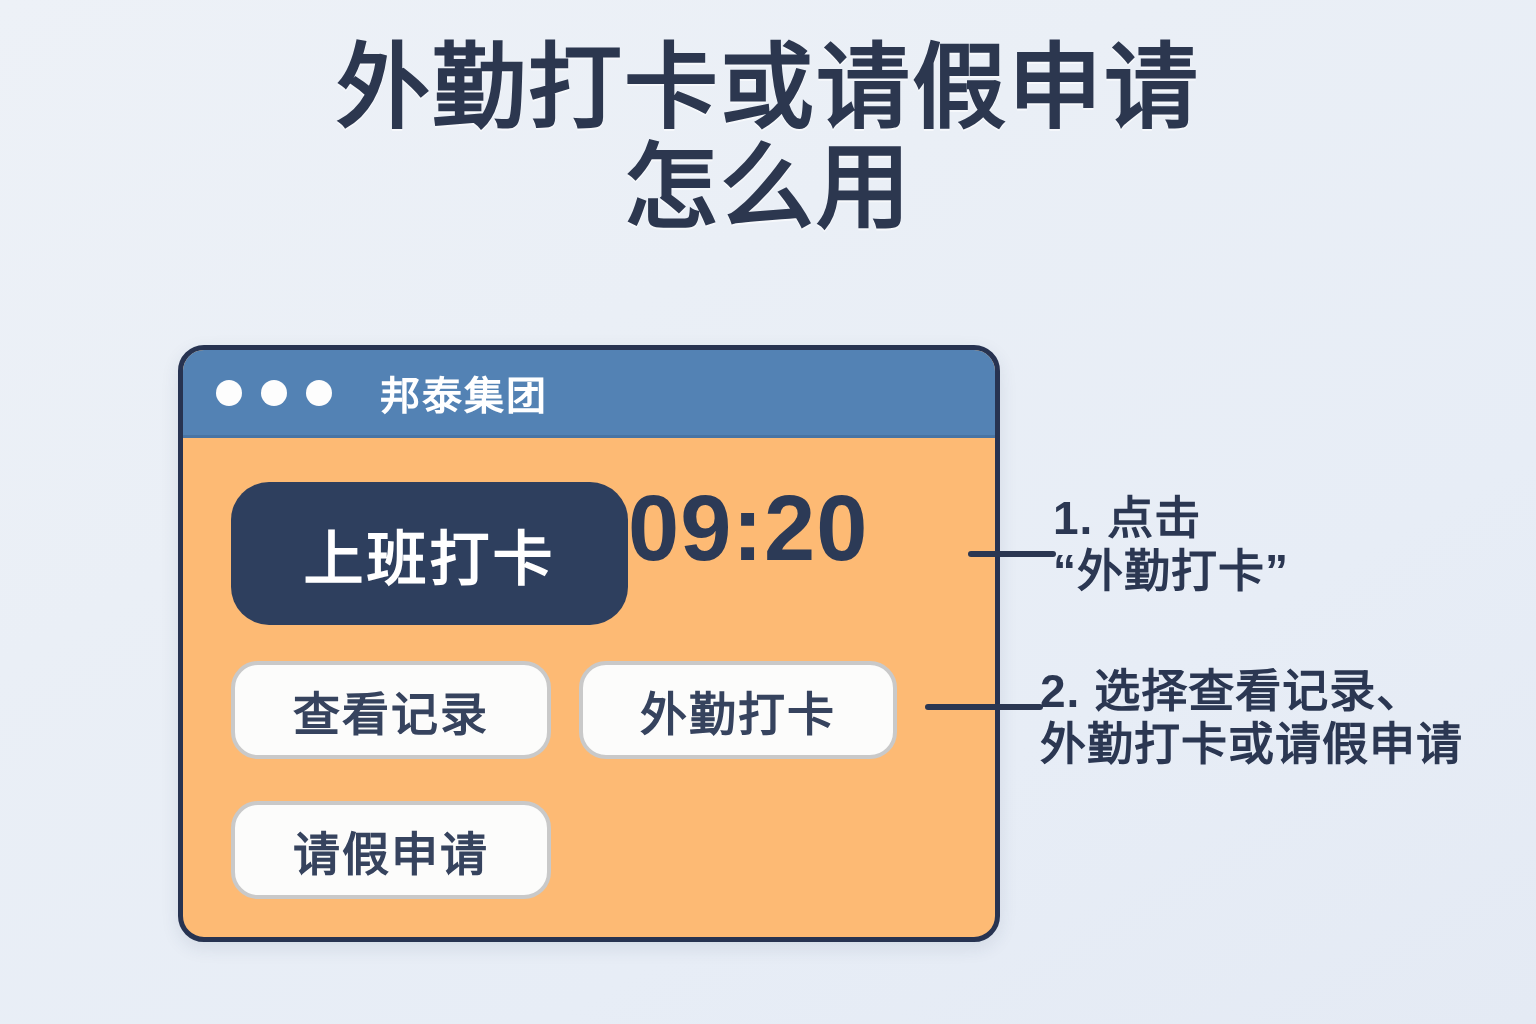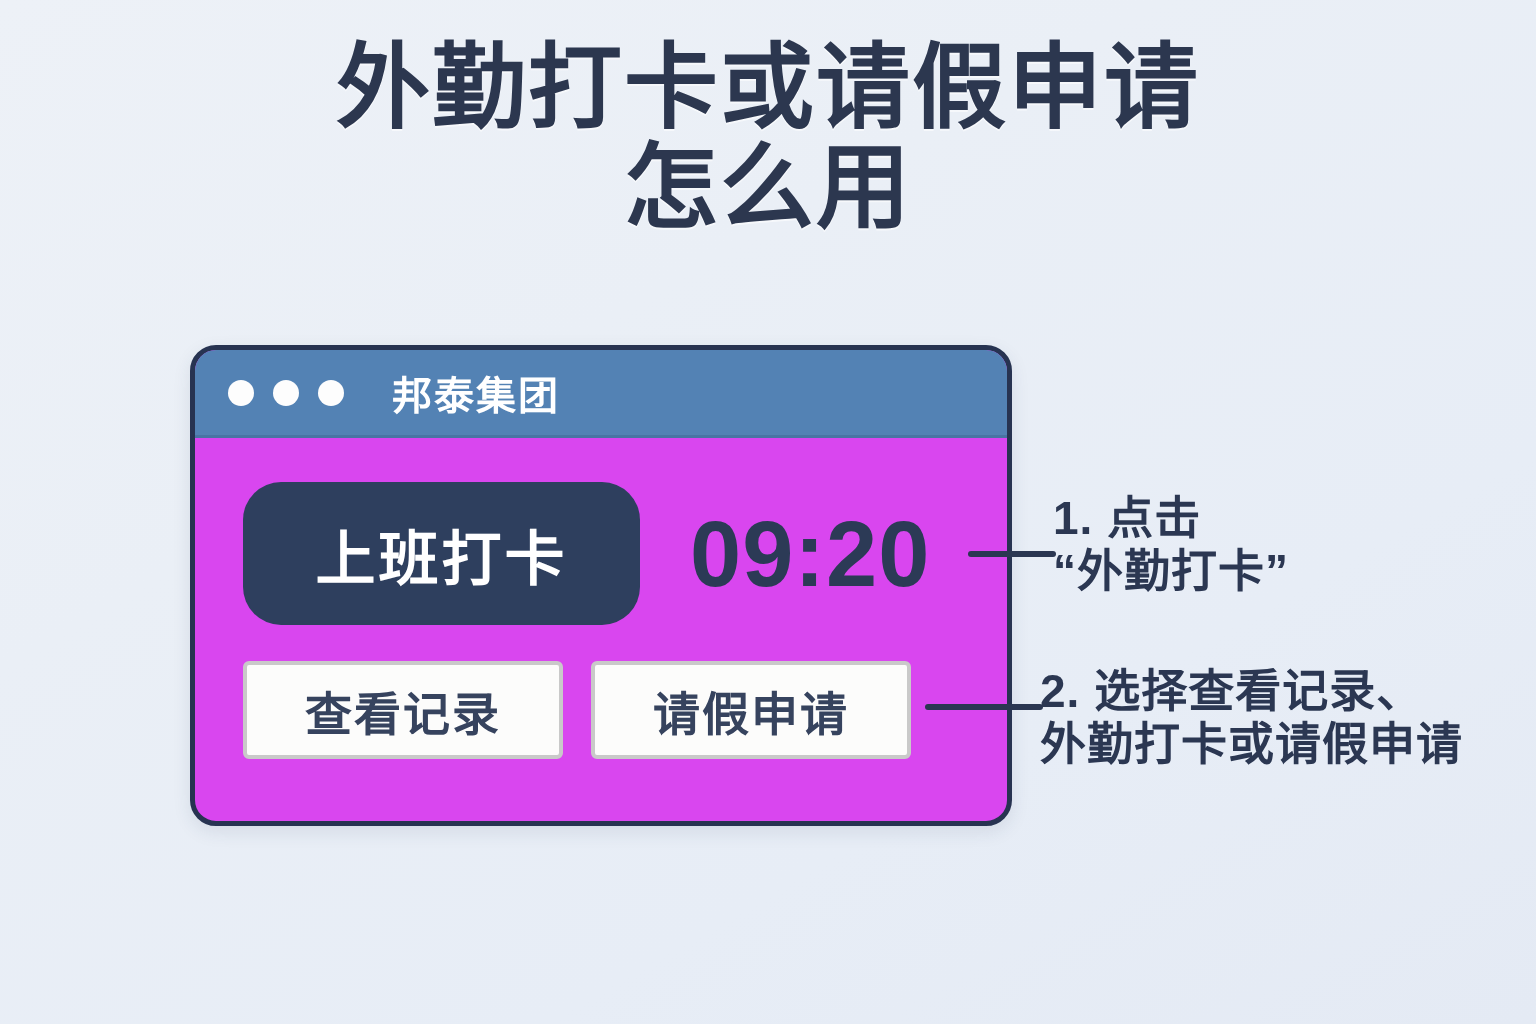--- a/index.html
+++ b/index.html
@@ -33,27 +33,27 @@
     line-height: 1.06;
     font-weight: 800;
     letter-spacing: 2px;
     color: #2c374f;
     text-shadow: 0 2px 0 rgba(255,255,255,0.55);
   }
 
   
   .app-window {
     position: absolute;
-    left: 190px;
+    left: 178px;
     top: 345px;
     width: 822px;
-    height: 481px;
+    height: 597px;
     border: 5px solid #273351;
     border-radius: 26px;
-    background: #d946ef;
+    background: #fdba74;
     overflow: hidden;
     box-shadow: 0 6px 18px rgba(40,55,90,0.10);
   }
 
   .title-bar {
     height: 88px;
     background: #5382b4;
     border-bottom: 3px solid #4974a3;
     display: flex;
     align-items: center;
@@ -80,22 +80,21 @@
 
   .window-body {
     padding: 44px 0 0 48px;
     position: relative;
     height: calc(100% - 88px);
   }
 
   
   .primary-row {
     display: flex;
-    align-items: center;
-    gap: 50px;
+    align-items: flex-start;
   }
   .btn-primary {
     width: 397px;
     height: 143px;
     border: none;
     border-radius: 38px;
     background: #2e3f5e;
     color: #ffffff;
     font-family: inherit;
     font-size: 60px;
@@ -119,36 +118,36 @@
   .secondary-grid {
     margin-top: 36px;
     display: flex;
     flex-wrap: wrap;
     gap: 26px 28px;
     width: 700px;
   }
   .btn-secondary {
     height: 98px;
     border: 4px solid #c9c9c9;
-    border-radius: 6px;
+    border-radius: 27px;
     background: #fcfcfb;
     color: #36435e;
     font-family: inherit;
     font-size: 47px;
     font-weight: 700;
     letter-spacing: 2px;
     cursor: pointer;
     display: flex;
     align-items: center;
     justify-content: center;
     padding: 0 28px;
   }
   .btn-secondary.w-view    { width: 320px; }
   .btn-secondary.w-field   { width: 318px; }
-  .btn-secondary.w-leave   { width: 320px; }
+  .btn-secondary.w-leave   { width: 320px; margin-top: 16px; }
 
   
   .callout {
     position: absolute;
     color: #2b3752;
     font-weight: 700;
     line-height: 1.16;
     letter-spacing: 1px;
     pointer-events: none;
   }
@@ -198,20 +197,21 @@
 
   <div class="window-body">
 
     <div class="primary-row">
       <button class="btn-primary">上班打卡</button>
       <span class="clock">09:20</span>
     </div>
 
     <div class="secondary-grid">
       <button class="btn-secondary w-view">查看记录</button>
+      <button class="btn-secondary w-field">外勤打卡</button>
       <button class="btn-secondary w-leave">请假申请</button>
     </div>
 
   </div>
 </div>
 
 <div class="connector" id="connector-1"></div>
 <div class="connector" id="connector-2"></div>
 
 <div class="callout" id="callout-1">

